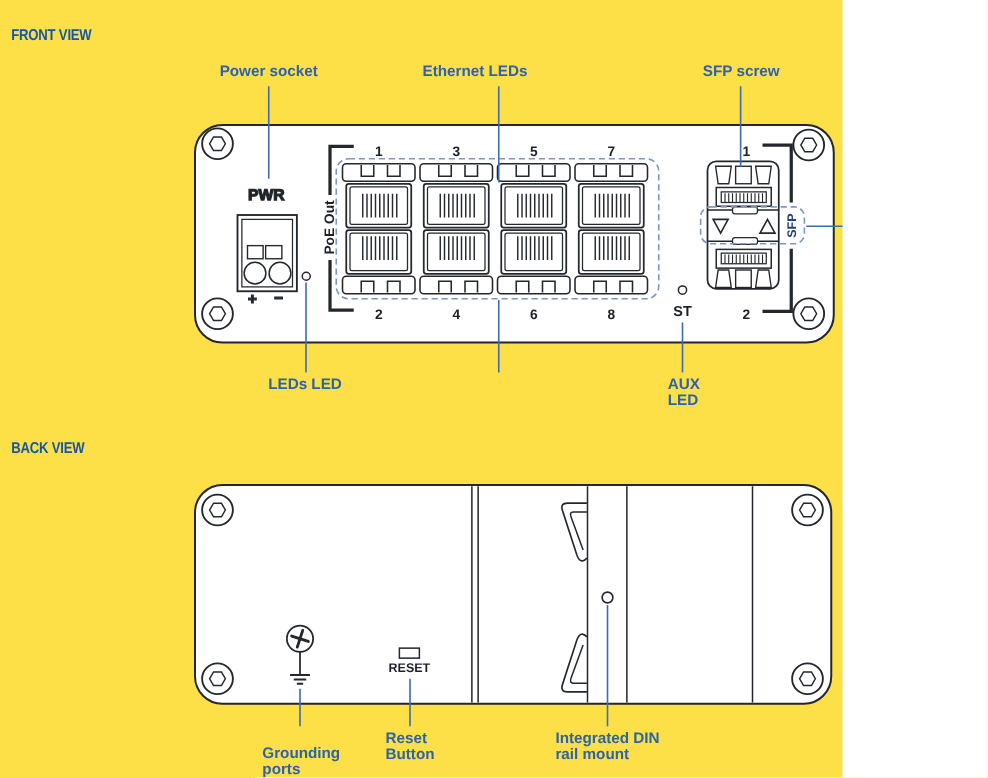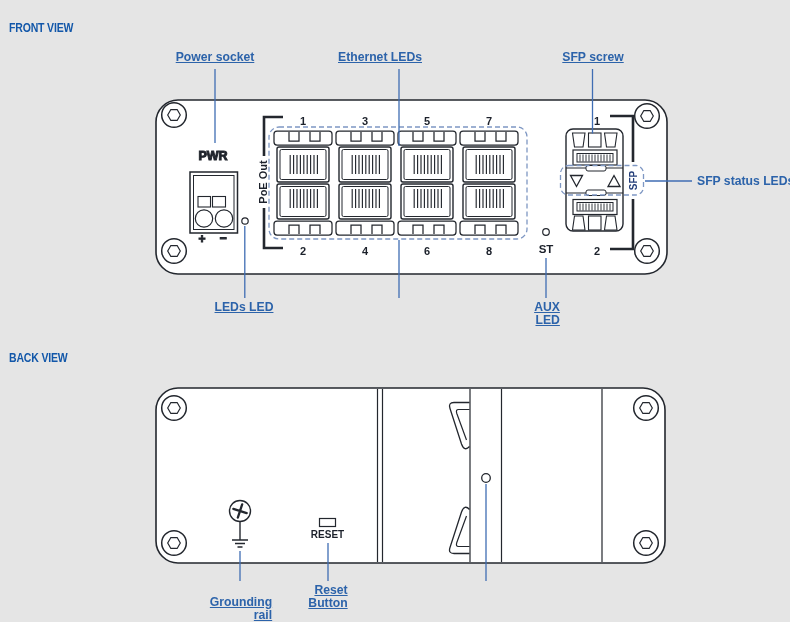--- a/index.html
+++ b/index.html
@@ -1,29 +1,29 @@
 <!DOCTYPE html>
 <html><head>
 <meta charset="utf-8">
 <style>
   * { margin:0; padding:0; box-sizing:border-box; }
   html,body { background:#ffffff; }
   .canvas {
-    position:relative; width:790px; height:622px; background:#e5e5e5;
+    position:relative; width:674px; height:622px; background:#fde047;
     font-family:"Liberation Sans", sans-serif; overflow:hidden;
   }
   .head {
     position:absolute; font-weight:bold; font-size:12.5px; letter-spacing:-0.2px;
     color:#1257a9; white-space:nowrap; transform:scaleX(0.84); transform-origin:left top;
   }
   .lbl {
     position:absolute; font-weight:bold; font-size:12.2px; color:#2c63aa;
     white-space:nowrap; line-height:13px;
   }
-  .lbl.center { transform:translateX(-50%); text-align:right;text-decoration:underline; }
+  .lbl.center { transform:translateX(-50%); text-align:left; }
   .lbl span { display:block; }
   svg { position:absolute; left:0; top:0; }
   .d  { stroke:#23272e; fill:none; }
   .fillw { fill:#ffffff; }
   .ptext { font-family:"Liberation Sans",sans-serif; font-weight:bold; fill:#1c212b; }
   .sfptext { font-family:"Liberation Sans",sans-serif; font-weight:bold; fill:#253f7a; }
   .leader { stroke:#3f6db3; stroke-width:1.3; fill:none; }
   .dash { stroke:#7e97c3; stroke-width:1.3; fill:none; stroke-dasharray:5 3; }
 </style>
 </head>
@@ -39,25 +39,29 @@
   <div class="lbl center" style="left:593px; top:51px;">SFP screw</div>
   <div class="lbl" style="left:697px; top:175px;">SFP status LEDs</div>
   <div class="lbl center" style="left:244px; top:301px;">LEDs LED</div>
   <div class="lbl center" style="left:547px; top:301px;">
     <span>AUX</span>
     <span>LED</span>
   </div>
 
   <div class="lbl center" style="left:241px; top:596px;">
     <span>Grounding</span>
-    <span>rail</span>
+    <span>ports</span>
   </div>
   <div class="lbl center" style="left:328px; top:584px;">
     <span>Reset</span>
     <span>Button</span>
+  </div>
+  <div class="lbl center" style="left:486px; top:584px;">
+    <span>Integrated DIN</span>
+    <span>rail mount</span>
   </div>
 
   <svg width="790" height="622" viewBox="0 0 790 622">
     <defs>
       <g id="screwhead">
         <circle r="12.3" class="d" stroke-width="1.5" fill="#fff"></circle>
         <path class="d" stroke-width="1.2" d="M6.3 0 L3.15 5.46 L-3.15 5.46 L-6.3 0 L-3.15 -5.46 L3.15 -5.46 Z"></path>
       </g>
       <g id="ethcol" class="d" stroke-width="1.25">
         <rect x="1" y="0" width="58" height="14" rx="3"></rect>

